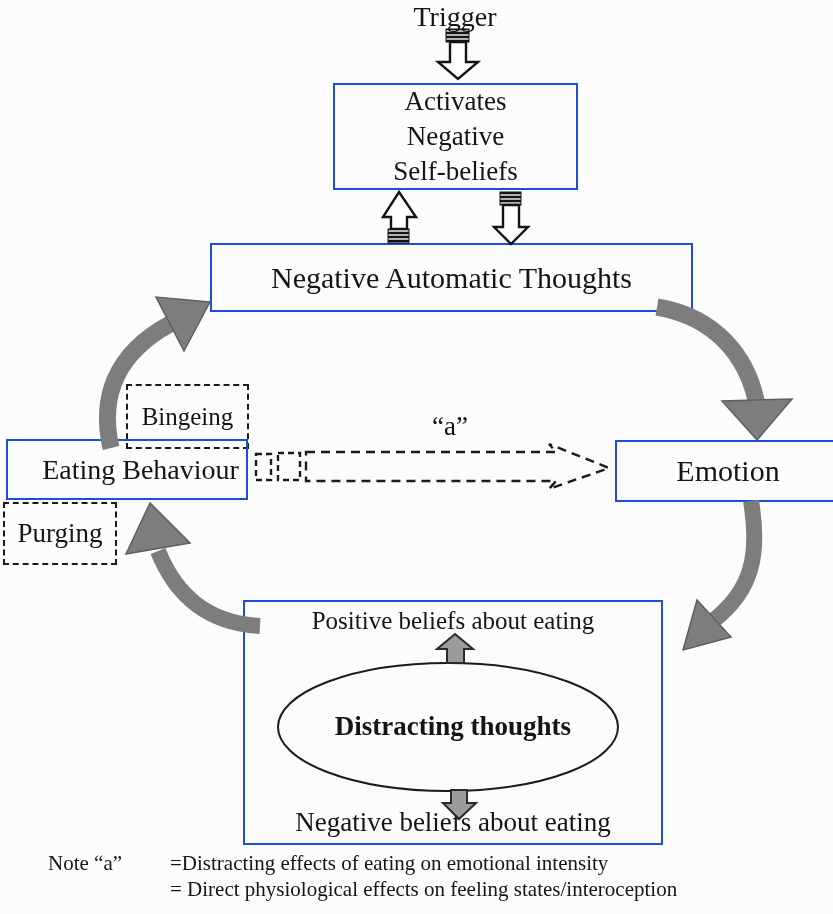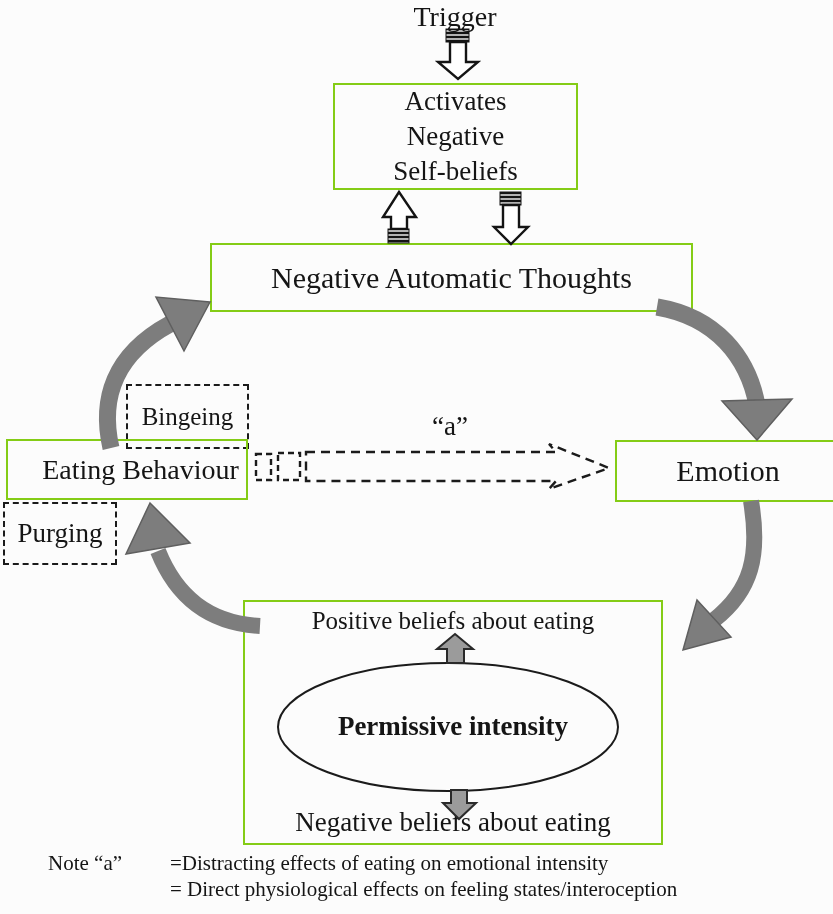--- a/index.html
+++ b/index.html
@@ -6,21 +6,21 @@
   .canvas{
     position:relative;
     width:833px;height:914px;
     background:#fcfcfc;
     font-family:"Liberation Serif","DejaVu Serif",serif;
     color:#151515;
     overflow:hidden;
   }
   .box{
     position:absolute;
-    border:2px solid #84cc16;
+    border:2px solid #1d4ed8;
     box-sizing:border-box;
     display:flex;align-items:center;justify-content:center;
     text-align:center;
     background:transparent;
     z-index:1;
   }
   .box.dashed{border:2px dashed #1b1b1b;}
   .lbl{position:absolute;z-index:3;text-align:center;}
   svg.arrows{position:absolute;left:0;top:0;z-index:2;pointer-events:none;}
   .sb-line{line-height:35px;font-size:27px;}
@@ -55,21 +55,21 @@
   <div class="box dashed" style="left:3px;top:502px;width:114px;height:63px;font-size:27px;">
     <span>Purging</span>
   </div>
 
   <div class="box" style="left:615px;top:440px;width:226px;height:62px;font-size:30px;">
     <span>Emotion</span>
   </div>
 
   <div class="box" style="left:243px;top:600px;width:420px;height:245px;">
     <div class="inner-lbl" style="top:5px;font-size:25px;">Positive beliefs about eating</div>
-    <div class="inner-lbl" style="top:109px;font-size:27px;font-weight:bold;">Permissive intensity</div>
+    <div class="inner-lbl" style="top:109px;font-size:27px;font-weight:bold;">Distracting thoughts</div>
     <div class="inner-lbl" style="bottom:5px;font-size:27px;">Negative beliefs about eating</div>
   </div>
 
   <div class="lbl" style="left:380px;top:1px;width:150px;font-size:28px;">Trigger</div>
 
   <div class="lbl" style="left:400px;top:411px;width:100px;font-size:27px;">“a”</div>
 
   <div class="note" style="left:48px;top:851px;">Note “a”</div>
   <div class="note" style="left:170px;top:851px;">=Distracting effects of eating on emotional intensity</div>
   <div class="note" style="left:170px;top:877px;">= Direct physiological effects on feeling states/interoception</div>

